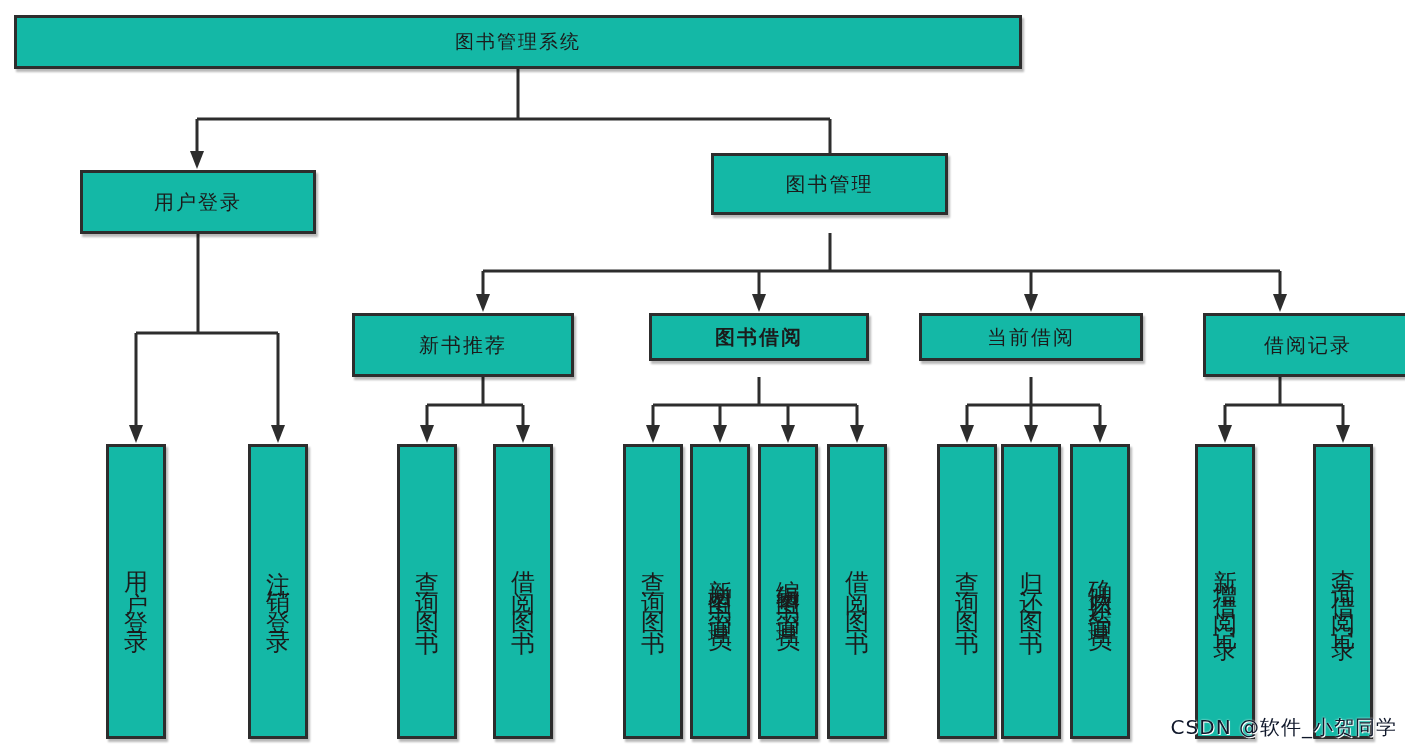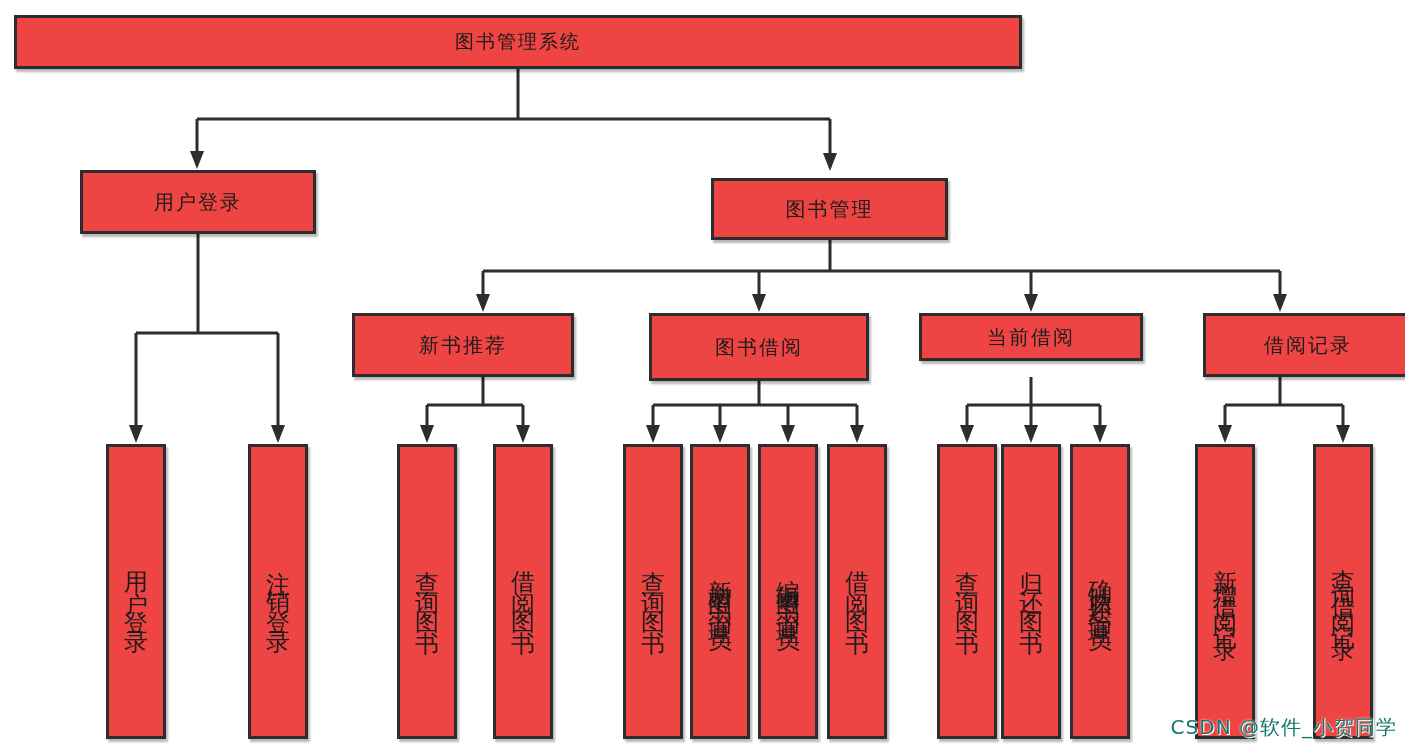--- a/index.html
+++ b/index.html
@@ -9,21 +9,21 @@
     width: 1405px;
     height: 747px;
     background: #ffffff;
     font-family: "DejaVu Sans", sans-serif;
     overflow: hidden;
   }
   #wires { position: absolute; left: 0; top: 0; }
   .box {
     position: absolute;
     box-sizing: border-box;
-    background: #ef4444;
+    background: #14b8a6;
     border: 3px solid var(--line);
     box-shadow: 2px 3px 2px rgba(0,0,0,0.28);
     display: flex;
     align-items: center;
     justify-content: center;
     color: #1b1b1b;
   }
   .h-label {
     font-size: 20px;
     letter-spacing: 2px;
@@ -101,28 +101,28 @@
     </g>
   </svg>
 
   <div class="box root-box" style="left:14px; top:15px; width:1008px; height:54px;">
     <span class="h-label">图书管理系统</span>
   </div>
 
   <div class="box" style="left:80px; top:170px; width:236px; height:64px;">
     <span class="h-label">用户登录</span>
   </div>
-  <div class="box" style="left:711px; top:178px; width:237px; height:62px;">
+  <div class="box" style="left:711px; top:153px; width:237px; height:62px;">
     <span class="h-label">图书管理</span>
   </div>
 
   <div class="box" style="left:352px; top:313px; width:222px; height:64px;">
     <span class="h-label">新书推荐</span>
   </div>
-  <div class="box" style="left:649px; top:313px; width:220px; height:68px;">
+  <div class="box" style="left:649px; top:313px; width:220px; height:48px;font-weight:bold;">
     <span class="h-label">图书借阅</span>
   </div>
   <div class="box" style="left:919px; top:313px; width:224px; height:48px;">
     <span class="h-label">当前借阅</span>
   </div>
   <div class="box" style="left:1175px; top:313px; width:210px; height:64px;margin-left:28px;">
     <span class="h-label">借阅记录</span>
   </div>
 
   <div class="box" style="left:106px; top:444px; width:60px; height:295px;">
@@ -162,14 +162,14 @@
     <span class="v-label" style="letter-spacing: 7px;">确认归还（管理员）</span>
   </div>
 
   <div class="box" style="left:1195px; top:444px; width:60px; height:295px;">
     <span class="v-label" style="letter-spacing: 14px;">新增借阅记录</span>
   </div>
   <div class="box" style="left:1313px; top:444px; width:60px; height:295px;">
     <span class="v-label" style="letter-spacing: 14px;">查询借阅记录</span>
   </div>
 
-  <div class="watermark" style="color: #0f766e;">CSDN @软件_小贺同学</div>
+  <div class="watermark" style="color: #0f172a;">CSDN @软件_小贺同学</div>
 </div>
 
 </body></html>

